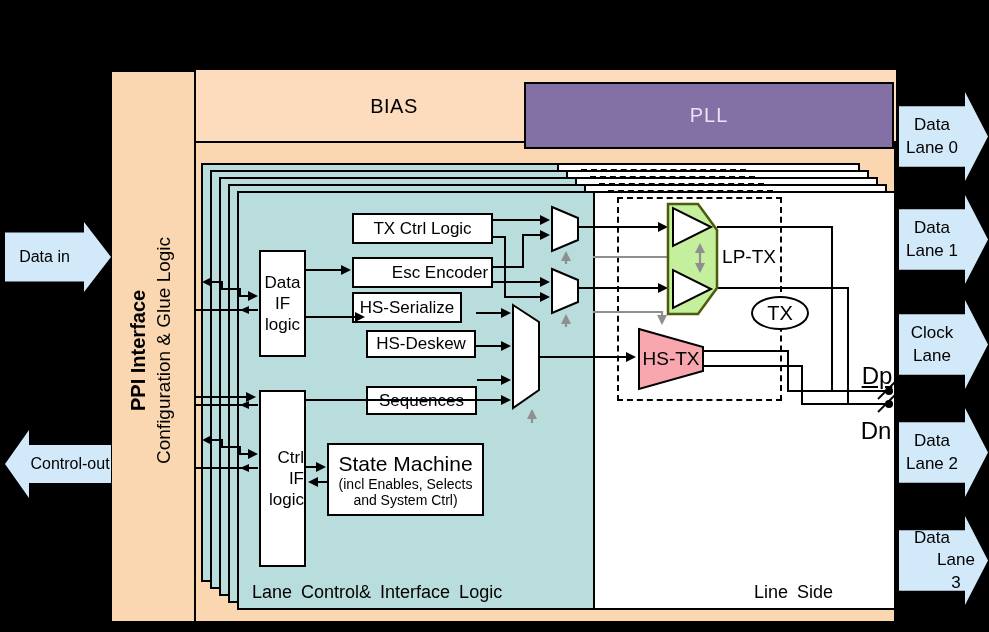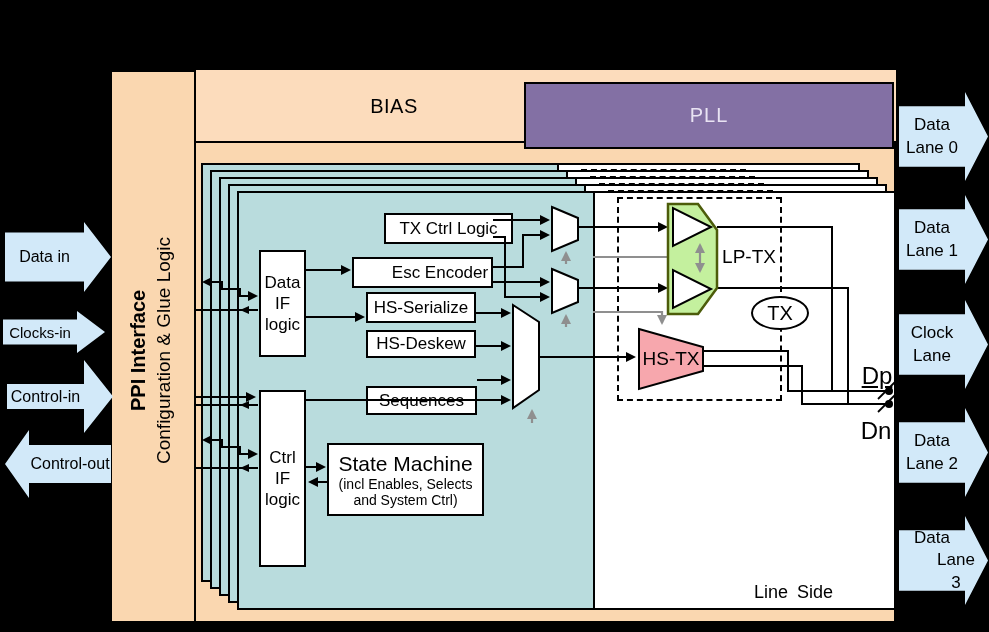--- a/index.html
+++ b/index.html
@@ -103,36 +103,37 @@
   <div class="lane-panel" style="left:237px;top:191px;">
     <div class="lane-white"></div>
     <div class="lane-dashed"></div>
   </div>
 
   <div class="box" style="left:259px;top:250px;width:47px;height:107px;">
     <span>Data</span>
     <span>IF</span>
     <span>logic</span>
   </div>
-  <div class="box" style="left:259px;top:390px;width:47px;height:177px;">
+  <div class="box" style="left:259px;top:390px;width:47px;height:177px;align-items:flex-end;">
     <span>Ctrl</span>
     <span>IF</span>
     <span>logic</span>
   </div>
-  <div class="box" style="left:352px;top:213px;width:129px;height:31px;margin-left:32px;">TX Ctrl Logic</div>
+  <div class="box" style="left:352px;top:213px;width:141px;height:31px;">TX Ctrl Logic</div>
   <div class="box" style="left:352px;top:257px;width:141px;height:31px;padding-left:35px;">Esc Encoder</div>
-  <div class="box" style="left:366px;top:292px;width:110px;height:31px;">HS-Serialize</div>
+  <div class="box" style="left:352px;top:292px;width:110px;height:31px;">HS-Serialize</div>
   <div class="box" style="left:366px;top:330px;width:110px;height:28px;">HS-Deskew</div>
   <div class="box" style="left:366px;top:386px;width:111px;height:29px;">Sequences</div>
   <div class="box" style="left:327px;top:443px;width:157px;height:73px;">
     <span style="font-size:21px;">State Machine</span>
     <span style="font-size:14px;line-height:1.1;">(incl Enables, Selects</span>
     <span style="font-size:14px;line-height:1.1;">and System Ctrl)</span>
   </div>
 
+  <div class="caption" style="left:252px;top:582px;">Lane Control&amp; Interface Logic</div>
   <div class="caption" style="left:754px;top:582px;">Line Side</div>
 
   <svg class="abs net" width="989" height="632" viewBox="0 0 989 632">
     <defs>
       <marker id="mb" viewBox="0 0 10 10" markerWidth="10" markerHeight="10" refX="8" refY="5" orient="auto-start-reverse" markerUnits="userSpaceOnUse">
           <path d="M0,0 L10,5 L0,10 Z" fill="#000"></path>
         </marker>
       <marker id="mg" viewBox="0 0 10 10" markerWidth="10" markerHeight="10" refX="8" refY="5" orient="auto-start-reverse" markerUnits="userSpaceOnUse">
           <path d="M0,0 L10,5 L0,10 Z" fill="#8f8f8f"></path>
         </marker>
@@ -210,26 +211,20 @@
 
   <div class="shape-label" style="left:720px;top:246px;width:58px;height:22px;font-size:19px;">LP-TX</div>
   <div class="shape-label" style="left:643px;top:349px;width:56px;height:20px;font-size:19px;">HS-TX</div>
   <div class="shape-label" style="left:762px;top:302px;width:36px;height:22px;font-size:20px;">TX</div>
   <div class="shape-label" style="left:857px;top:363px;width:40px;height:26px;font-size:24px;text-decoration:underline;">Dp</div>
   <div class="shape-label" style="left:856px;top:418px;width:40px;height:26px;font-size:24px;">Dn</div>
 
   <div class="port rt" style="left:5px;top:222px;width:106px;height:70px;--head:27px;--bt:15%;">
     <span class="one">Data in</span>
   </div>
-  <div class="port rt" style="left:3px;top:311px;width:102px;height:42px;--head:28px;--bt:20%;">
-    <span class="one" style="font-size:15px;">Clocks-in</span>
-  </div>
-  <div class="port rt" style="left:7px;top:360px;width:106px;height:73px;--head:29px;--bt:33%;">
-    <span class="one">Control-in</span>
-  </div>
   <div class="port lt" style="left:5px;top:430px;width:106px;height:68px;--head:24px;--bt:22%;">
     <span class="one">Control-out</span>
   </div>
 
   <div class="port rt" style="left:899px;top:92px;width:89px;height:89px;--head:23px;--bt:16%;">
     <span class="two">
       <span style="display:block;">Data</span>
       <span style="display:block;">Lane 0</span>
     </span>
   </div>

